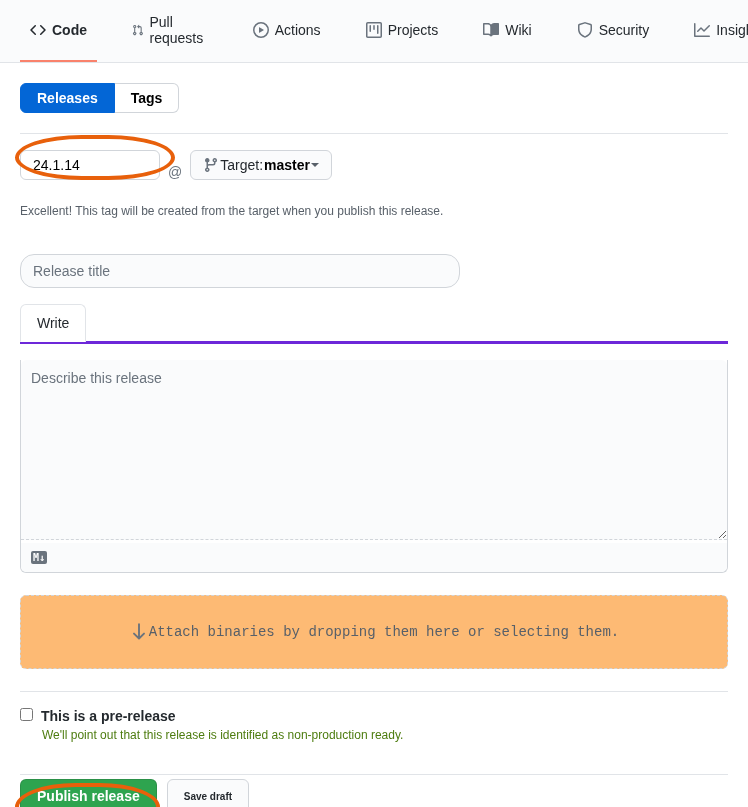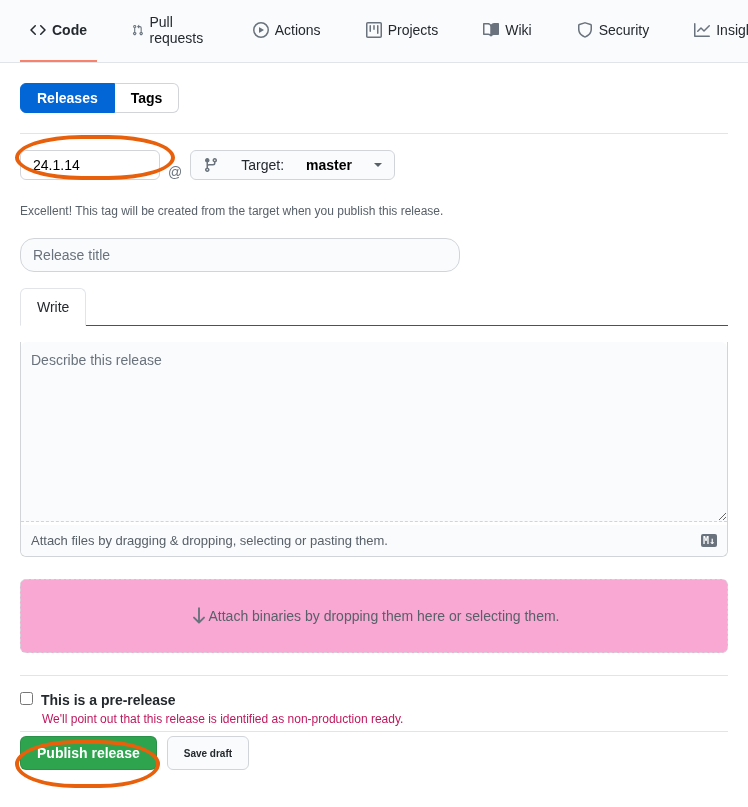--- a/index.html
+++ b/index.html
@@ -14,40 +14,40 @@
 .subnav-btn { border: 1px solid #d1d5da; padding: 6px 16px; font-size: 14px; cursor: pointer; background: #fff; font-weight: 600; }
 .subnav-btn:first-child { border-radius: 6px 0 0 6px; }
 .subnav-btn:last-child { border-radius: 0 6px 6px 0; border-left: none; }
 .subnav-btn.active { background: #0366d6; color: #fff; border-color: #0366d6; }
 .tag-row { display: flex; align-items: flex-end; gap: 8px; margin-bottom: 24px; position: relative; }
 .tag-input-wrap { position: relative; display: inline-block; }
 .tag-input { border: 1px solid #d1d5da; border-radius: 6px; padding: 6px 12px; font-size: 14px; width: 140px; }
 .circle-hl { position: absolute; border: 4px solid #e8600b; border-radius: 50% / 60%; pointer-events: none; }
 .circle-hl-1 { left: -5px; top: -15px; width: 160px; height: 45px; }
 .at { color: #6a737d; }
-.target-btn { border: 1px solid #d1d5da; border-radius: 6px; background: #fafbfc; padding: 6px 12px; font-size: 14px; cursor: pointer; display: inline-flex; align-items: center; gap: 22px; font-weight: 600; }
+.target-btn { border: 1px solid #d1d5da; border-radius: 6px; background: #fafbfc; padding: 6px 12px; font-size: 14px; cursor: pointer; display: inline-flex; align-items: center; gap: 1px; font-weight: 600; }
 .target-btn .tlabel { font-weight: 400; color: #24292e; }
 .target-btn svg { fill: #6a737d; }
 .caret { border: 4px solid transparent; border-top: 4px solid #586069; display: inline-block; margin-top: 4px; }
-.hint { font-size: 12px; color: #586069; margin-bottom: 20px; }
+.hint { font-size: 12px; color: #586069; margin-bottom: 36px; }
 .title-input { border: 1px solid #d1d5da; border-radius: 14px; padding: 8px 12px; font-size: 14px; width: 440px; margin-bottom: 16px; background: #fafbfc; }
 .title-input::placeholder { color: #6a737d; }
-.editor-tabs { display: flex; border-bottom: 1px solid #6d28d9; gap: 28px; }
+.editor-tabs { display: flex; border-bottom: 3px solid #6d28d9; gap: 28px; }
 .editor-tab { padding: 10px 16px; cursor: pointer; font-size: 14px; color: #24292e; }
 .editor-tab.active { border: 1px solid #e1e4e8; border-bottom: 1px solid #fff; border-radius: 6px 6px 0 0; margin-bottom: -1px; background: #fff; }
 .editor-body { border: 1px solid #d1d5da; border-top: none; border-radius: 0 0 6px 6px; margin-top: 16px; }
 .textarea { width: 100%; border: none; border-bottom: 1px dashed #d1d5da; padding: 10px; font-size: 14px; font-family: inherit; min-height: 180px; resize: vertical; background: #fafbfc; border-radius: 6px 6px 0 0; }
 .textarea::placeholder { color: #6a737d; }
 .attach-hint { padding: 8px 10px; font-size: 13px; color: #586069; display: flex; justify-content: space-between; align-items: center; background: #fafbfc; border-radius: 0 0 6px 6px; }
 .md-icon { font-size: 10px; background: #6a737d; color: #fff; padding: 1px 2px; border-radius: 2px; font-weight: bold; font-family: monospace; }
-.binary-drop { border: 1px dashed #d1d5da; border-radius: 6px; padding: 25px; text-align: center; color: #586069; margin: 22px 0; display: flex; justify-content: center; align-items: center; gap: 0; background: #f9a8d4; }
-.prerelease { border-top: 1px solid #e1e4e8; padding-top: 16px; margin-bottom: 5px; }
+.binary-drop { border: 1px dashed #d1d5da; border-radius: 6px; padding: 25px; text-align: center; color: #586069; margin: 22px 0; display: flex; justify-content: center; align-items: center; gap: 0; background: #fdba74; font-family: Liberation Mono, monospace; }
+.prerelease { border-top: 1px solid #e1e4e8; padding-top: 16px; margin-bottom: 32px; }
 .prerelease-row { display: flex; align-items: flex-start; gap: 8px; }
 .prerelease-label { font-weight: 600; }
-.prerelease-hint { font-size: 12px; color: #be185d; margin-left: 22px; margin-top: 4px; }
+.prerelease-hint { font-size: 12px; color: #4d7c0f; margin-left: 22px; margin-top: 4px; }
 .actions { border-top: 1px solid #e1e4e8; padding-top: 4px; display: flex; gap: 10px; position: relative; }
 .btn-primary { background: #2ea44f; color: #fff; border: 1px solid rgba(27,31,35,0.15); border-radius: 6px; padding: 8px 16px; font-size: 14px; font-weight: 600; cursor: pointer; }
 .btn-secondary { background: #fafbfc; color: #24292e; border: 1px solid #d1d5da; border-radius: 6px; padding: 8px 16px; font-size: 10px; font-weight: 600; cursor: pointer; }
 .circle-hl-2 { left: -5px; top: 8px; width: 145px; height: 48px; }
 hr.sep { border: none; border-top: 1px solid #e1e4e8; margin-bottom: 16px; }
 </style>
 </head>
 <body>
 
 <div class="topbar">
@@ -121,21 +121,20 @@
   <div class="hint">Excellent! This tag will be created from the target when you publish this release.</div>
 
   <input class="title-input" placeholder="Release title" style="">
 
   <div class="editor-tabs">
     <div class="editor-tab active">Write</div>
   </div>
   <div class="editor-body">
     <textarea class="textarea" placeholder="Describe this release" style=""></textarea>
     <div class="attach-hint">
-      <span>Attach files by dragging &amp; dropping, selecting or pasting them.</span>
       <span class="md-icon">M↓</span>
     </div>
   </div>
 
   <div class="binary-drop">
     <svg width="20" height="22" viewBox="0 0 16 16" fill="#6a737d">
         <path d="M8 1a.75.75 0 01.75.75v9.69l2.72-2.72a.75.75 0 111.06 1.06l-4 4a.75.75 0 01-1.06 0l-4-4a.75.75 0 111.06-1.06l2.72 2.72V1.75A.75.75 0 018 1z"></path>
       </svg>
     <span>Attach binaries by dropping them here or selecting them.</span>
   </div>

